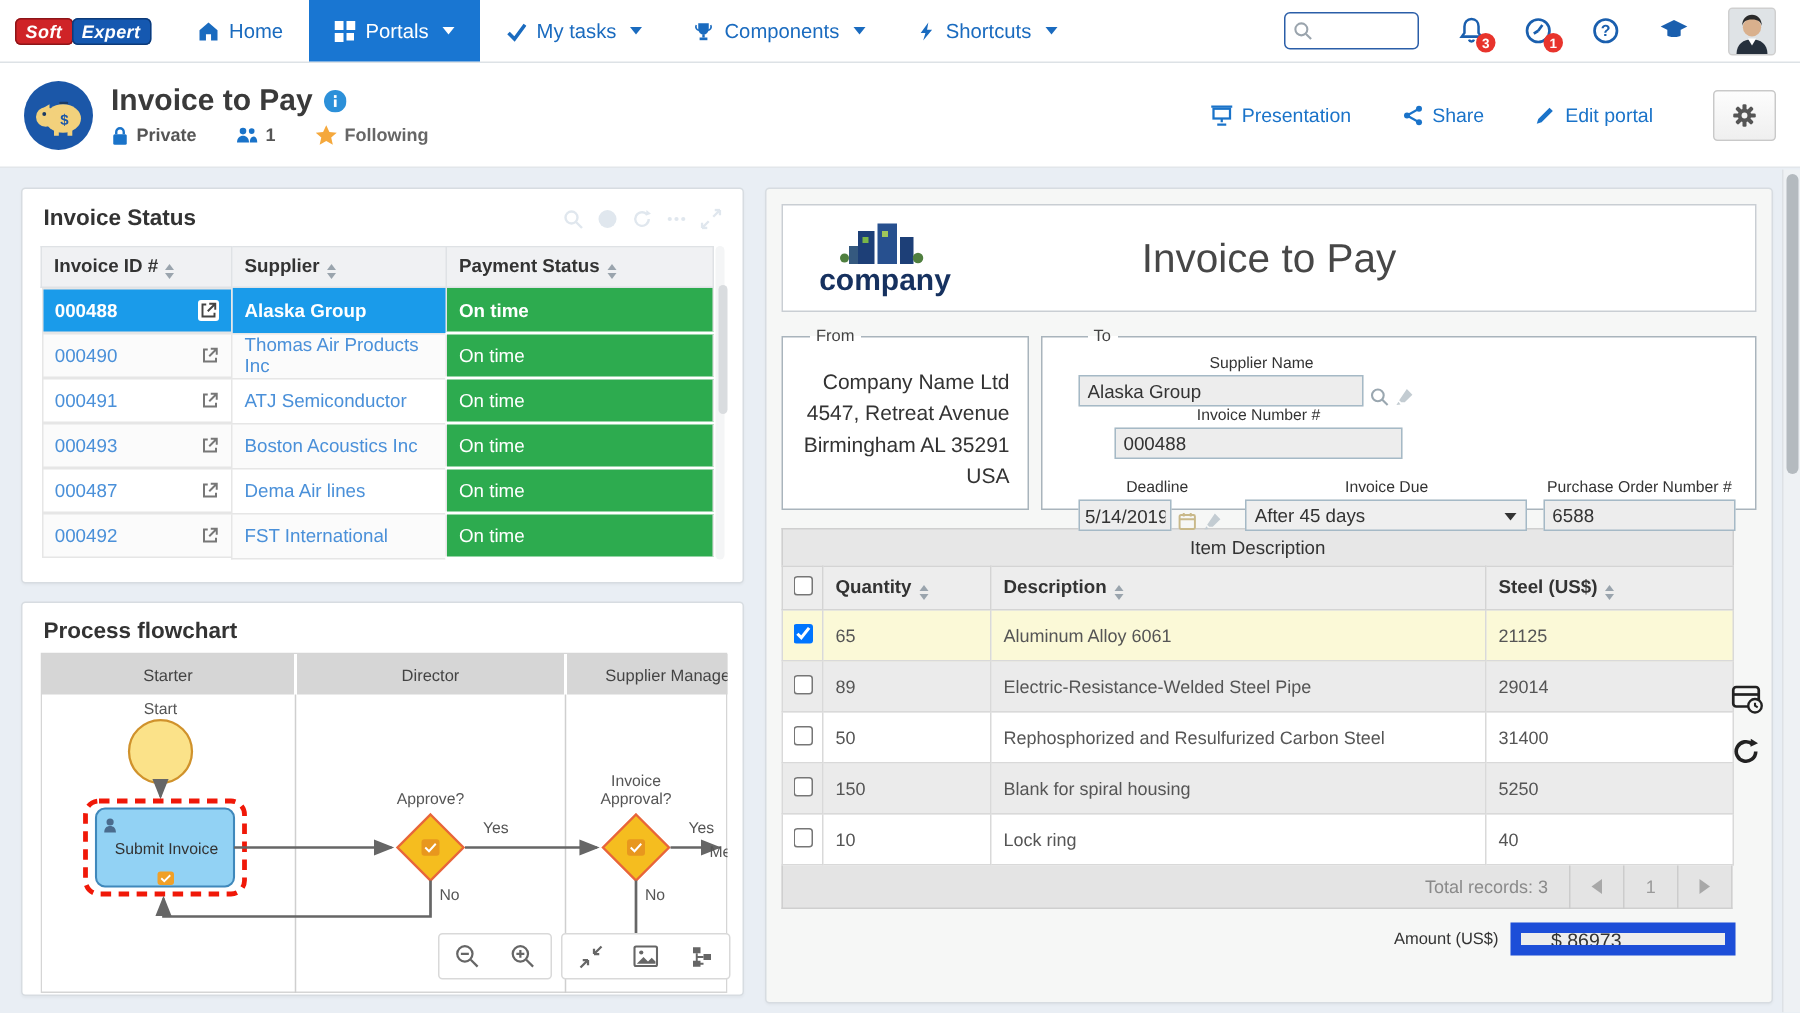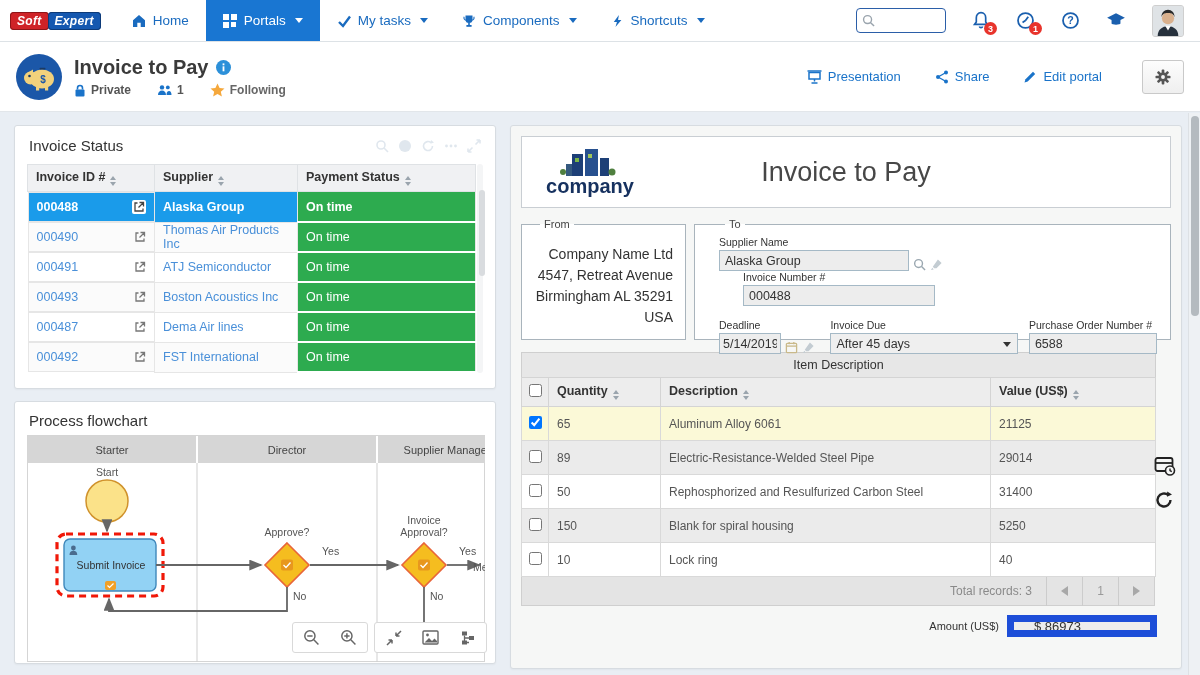--- a/index.html
+++ b/index.html
@@ -33,21 +33,21 @@
   .ph-meta .meta-item { display:flex; align-items:center; gap:5px; }
   .ph-actions { margin-left:auto; display:flex; align-items:center; gap:34px; }
   .ph-link { display:flex; align-items:center; gap:6px; color:#1a73c9; font-size:13px; cursor:pointer; }
   .gear-btn { width:42px; height:34px; border:1px solid #c9c9c9; border-radius:3px; background:linear-gradient(#fdfdfd,#efefef); display:flex; align-items:center; justify-content:center; cursor:pointer; margin-left:6px; }
 
   
   .content { position:absolute; top:113px; left:0; right:0; bottom:0; padding:12px 18px 0 14px; display:flex; gap:14px; }
   .card { background:#fff; border:1px solid #d7dce1; border-radius:3px; box-shadow:0 1px 2px rgba(0,0,0,.04); }
   .col-left { width:482px; flex:0 0 auto; display:flex; flex-direction:column; gap:12px; }
   .card-title-row { display:flex; align-items:center; padding:11px 14px 8px; }
-  .card-title { font-size:15px; font-weight:normal; color:#333; }
+  .card-title { font-size:15px; font-weight:bold; color:#333; }
   .panel-icons { margin-left:auto; display:flex; gap:9px; color:#e0e7ee; }
 
   
   .inv-card { height:264px; }
   .inv-wrap { display:flex; padding:2px 12px 0; }
   table.inv { border-collapse:collapse; width:448px; table-layout:fixed; font-size:12.5px; }
   table.inv th { background:#f0f1f3; border:1px solid #dfe2e5; text-align:left; padding:5px 8px; color:#333; font-size:12.5px; height:25px; }
   table.inv td { border:1px solid #e6e6e6; padding:0 8px; height:30px; color:#4a90d9; background:#fff; }
   table.inv tr:nth-child(even) td { background:#fbfbfb; }
   table.inv td.id-cell { display:flex; align-items:center; height:30px; border-right:none; }
@@ -70,21 +70,21 @@
   .form-card { height:544px; background:#f6f7f6; padding:10px 10px 0; position:relative; }
   .form-head { background:#fff; border:1px solid #c9ced3; height:72px; position:relative; display:flex; align-items:center; padding:0 14px; }
   .form-title { position:absolute; left:0; right:0; text-align:center; font-size:27px; color:#474747; }
   fieldset { border:1px solid #a9b4bc; background:#fff; }
   legend { font-size:11px; color:#444; padding:0 4px; margin-left:6px; }
   .fieldsets { display:flex; gap:8px; margin-top:10px; }
   .fs-from { width:165px; height:122px; padding:8px 12px; }
   .fs-from .line { font-size:14px; color:#333; line-height:21px;text-align:right; }
   .fs-to { flex:1; height:122px; padding:4px 0 0 24px; }
   .fgroup { display:inline-block; vertical-align:top; }
-  .flabel { display:block; font-size:10.5px; color:#333; margin-bottom:2px; }
+  .flabel { display:block; font-size:10.5px; color:#333; margin-bottom:2px;text-align:center; }
   .tinput { height:21px; background:#ededed; border:1px solid #a5b9c6; font-size:12.5px; color:#333; padding:0 5px; font-family:"Liberation Sans",sans-serif; }
   .input-row { display:flex; align-items:flex-end; }
   .row1 { margin-top:2px; }
   .row2 { margin-top:13px; }
   .mini-ic { display:flex; align-items:center; margin-left:4px; color:#9aa7b0; }
   .fake-select { width:188px; height:21px; background:#efefef; border:1px solid #a5b9c6; font-size:12.5px; color:#333; padding:0 18px 0 5px; display:flex; align-items:center; position:relative; cursor:pointer; }
   .fake-select::after { content:""; position:absolute; right:6px; top:8px; border-left:4px solid transparent; border-right:4px solid transparent; border-top:5px solid #333; }
 
   
   .items-wrap { margin-top:12px; }
@@ -635,21 +635,21 @@
             <tr>
               <th class="chk"><input type="checkbox" style=""></th>
               <th><span>Quantity</span><span class="sort">
                     <i class="up"></i>
                     <i class="down"></i>
                   </span></th>
               <th><span>Description</span><span class="sort">
                     <i class="up"></i>
                     <i class="down"></i>
                   </span></th>
-              <th><span>Value (US$)</span><span class="sort">
+              <th><span>Steel (US$)</span><span class="sort">
                     <i class="up"></i>
                     <i class="down"></i>
                   </span></th>
             </tr>
           </thead>
           <tbody>
             <tr class="sel">
               <td class="chk"><input type="checkbox" checked="" style=""></td>
               <td>65</td>
                 <td>Aluminum Alloy 6061</td>

